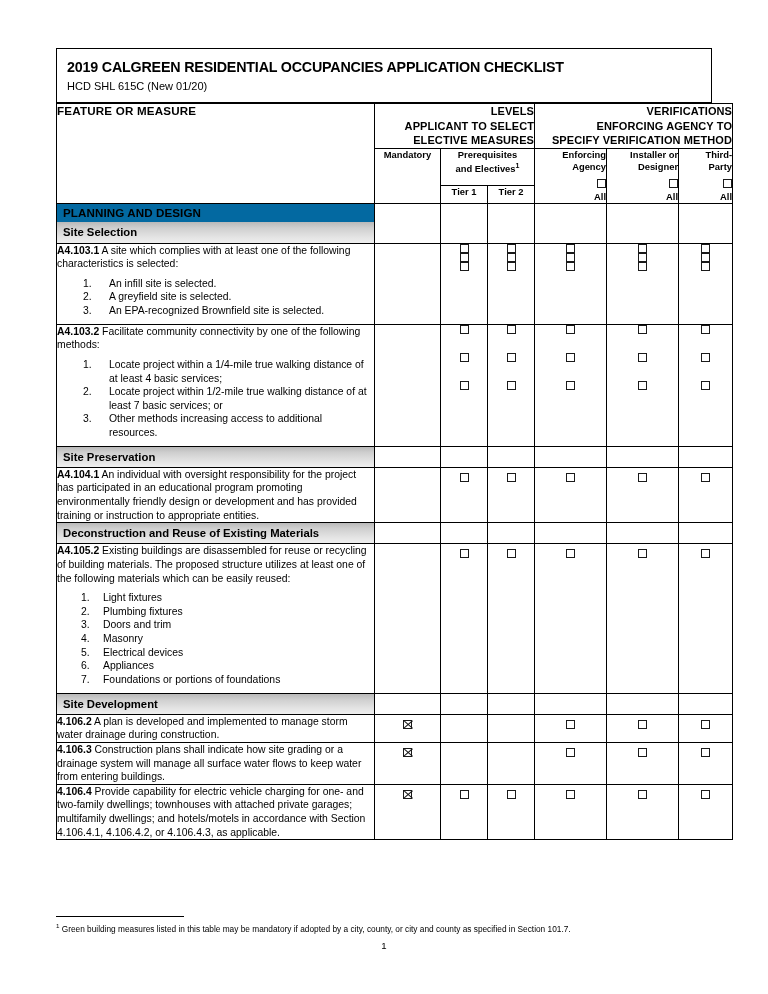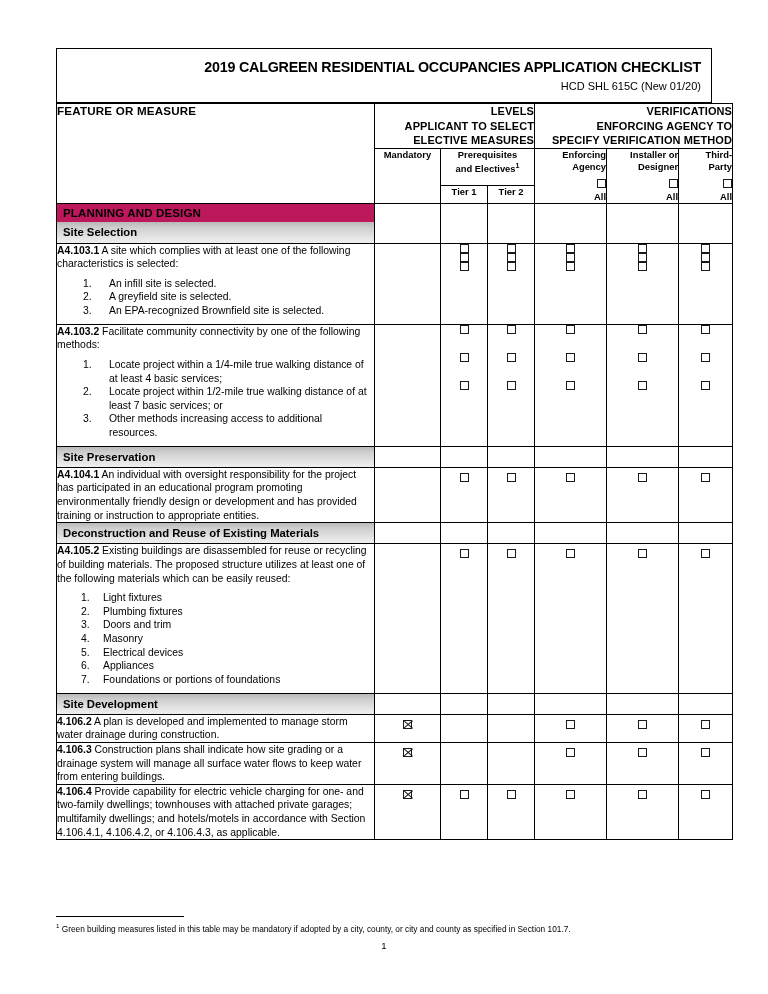--- a/index.html
+++ b/index.html
@@ -13,21 +13,21 @@
   .page {
     position: relative;
     width: 768px; height: 994px;
     padding: 48px 56px 0 56px;
   }
 
   
   .title-box {
     border: 1.5px solid #000;
     padding: 9px 10px 8px 10px;
-    text-align: right;
+    text-align: left;
   }
   .title-line1 {
     font-size: 14.3px; font-weight: bold; letter-spacing: -0.2px;
     line-height: 1.32;
   }
   .title-line2 {
     font-size: 14.3px; font-weight: bold; line-height: 1.32;
   }
   .title-line3 {
     font-size: 13.2px; font-weight: bold; line-height: 1.5; padding-top: 2px;
@@ -90,21 +90,21 @@
     font-weight: bold;
     font-size: 9.4px;
     line-height: 1.25;
     vertical-align: middle;
     padding: 3px 1px 4px 1px;
   }
   .sup { font-size: 7px; vertical-align: super; }
 
   
   .banner-green {
-    background: #be185d;
+    background: #0369a1;
     font-weight: bold;
     font-size: 11.6px;
     padding: 2px 5px 2px 6px;
     letter-spacing: 0.1px;
     line-height: 1.25;
   }
   .banner-gray {
     background: linear-gradient(to bottom, #b9b9b9 0%, #cfcfcf 28%, #e3e3e3 70%, #efefef 100%);
     font-weight: bold;
     font-size: 11.3px;

